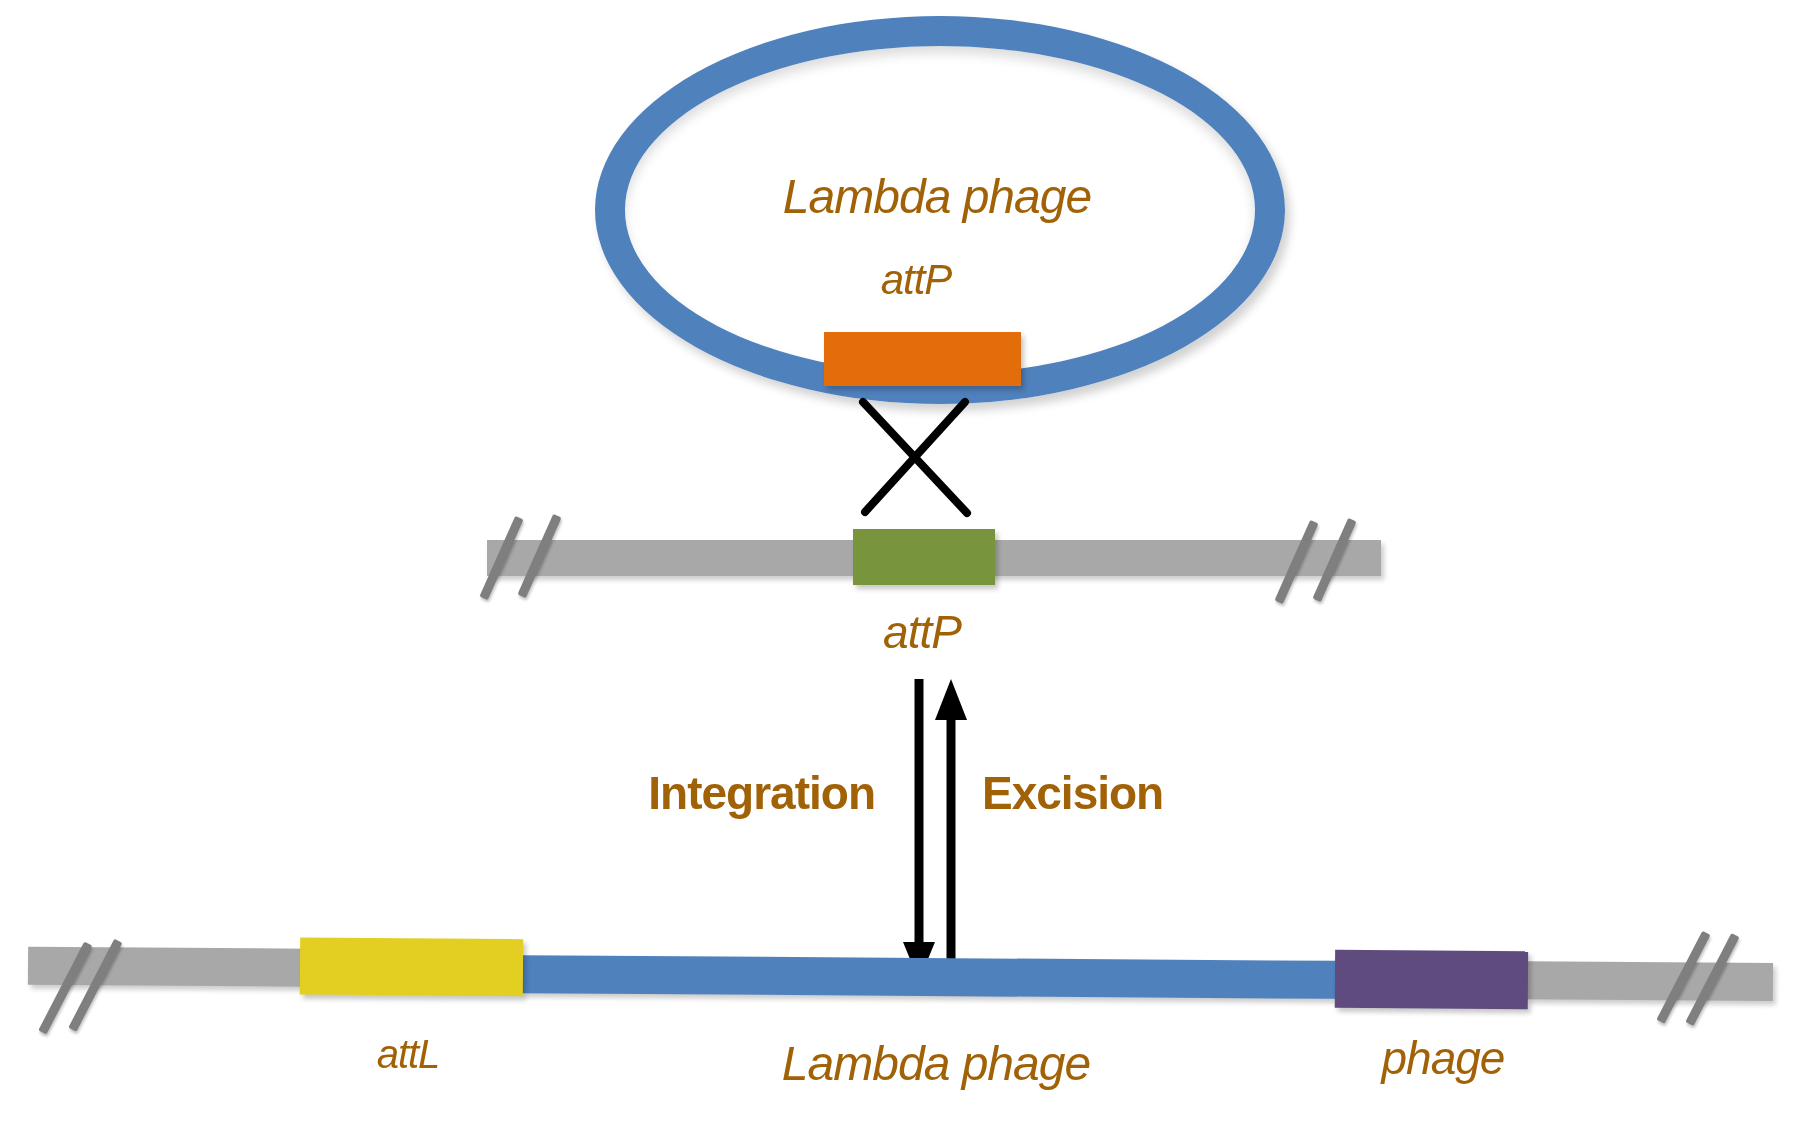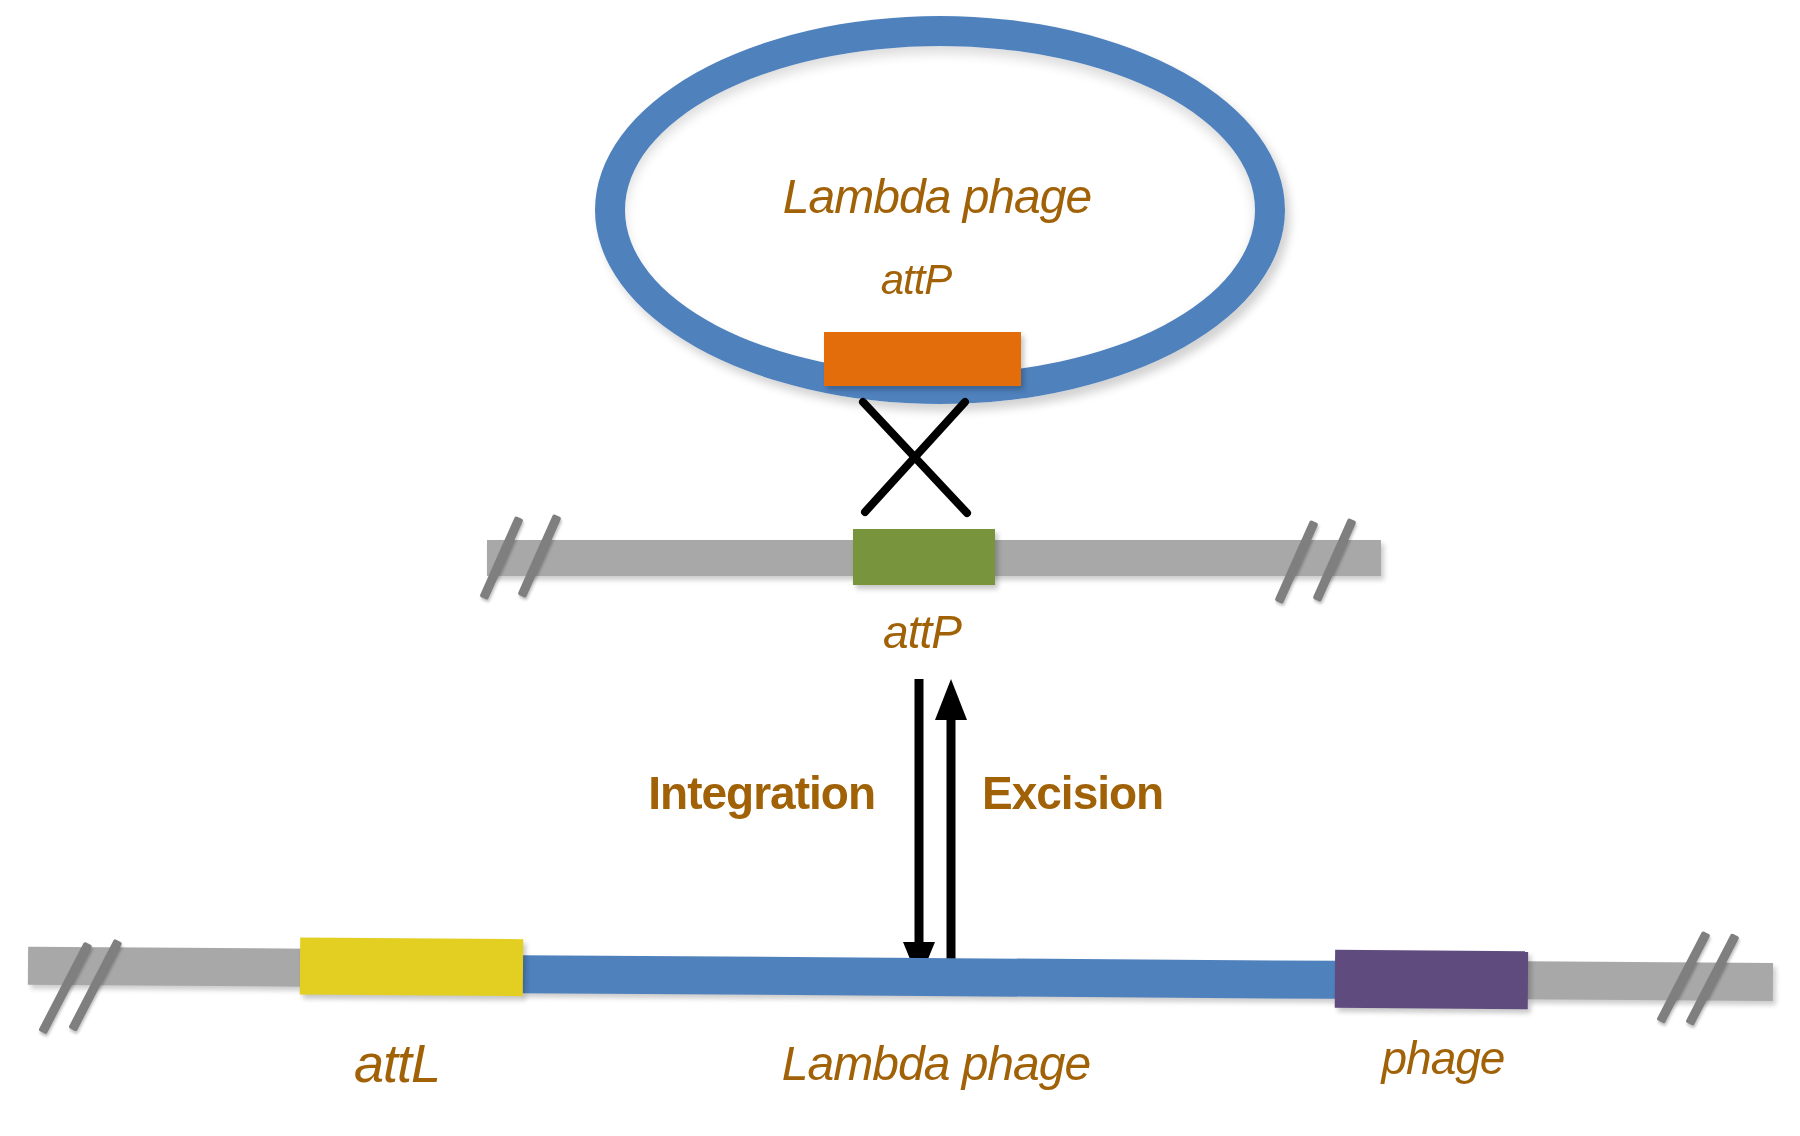--- a/index.html
+++ b/index.html
@@ -56,21 +56,21 @@
   #construct .bar{position:absolute;box-shadow:3px 4px 5px rgba(0,0,0,.2);}
   #gray-left{left:0;top:21px;width:282px;height:38px;background:#a8a8a8;}
   #attl-box{left:272px;top:10px;width:223px;height:57px;background:#e3cf22;z-index:2;}
   #blue-bar{left:493px;top:26px;width:816px;height:38px;background:#4f81bd;}
   #attr-box{left:1307px;top:15px;width:193px;height:58px;background:#5f4b7e;z-index:2;}
   #gray-right{left:1498px;top:25px;width:247px;height:38px;background:#a8a8a8;}
   .slash.bot{height:100px;transform:rotate(27deg);}
   #slash-b1{left:33px;top:12px;} #slash-b2{left:63px;top:9px;}
   #slash-b3{left:1651px;top:-10px;} #slash-b4{left:1680px;top:-8px;}
 
-  #attl-label{left:297px;top:1032px;width:200px;font-size:54px;}
+  #attl-label{left:308px;top:1032px;width:200px;font-size:40px;}
   #prophage-label{left:699px;top:1036px;width:474px;font-size:48px;}
   #attr-label{left:1343px;top:1031px;width:200px;font-size:46px;}
 </style>
 </head>
 <body>
 
 <div id="stage">
 
   <div id="plasmid-ring" class="abs" style="border-color: rgb(79, 129, 189);"></div>
   <div id="plasmid-label" class="lbl it ctr">Lambda phage</div>

